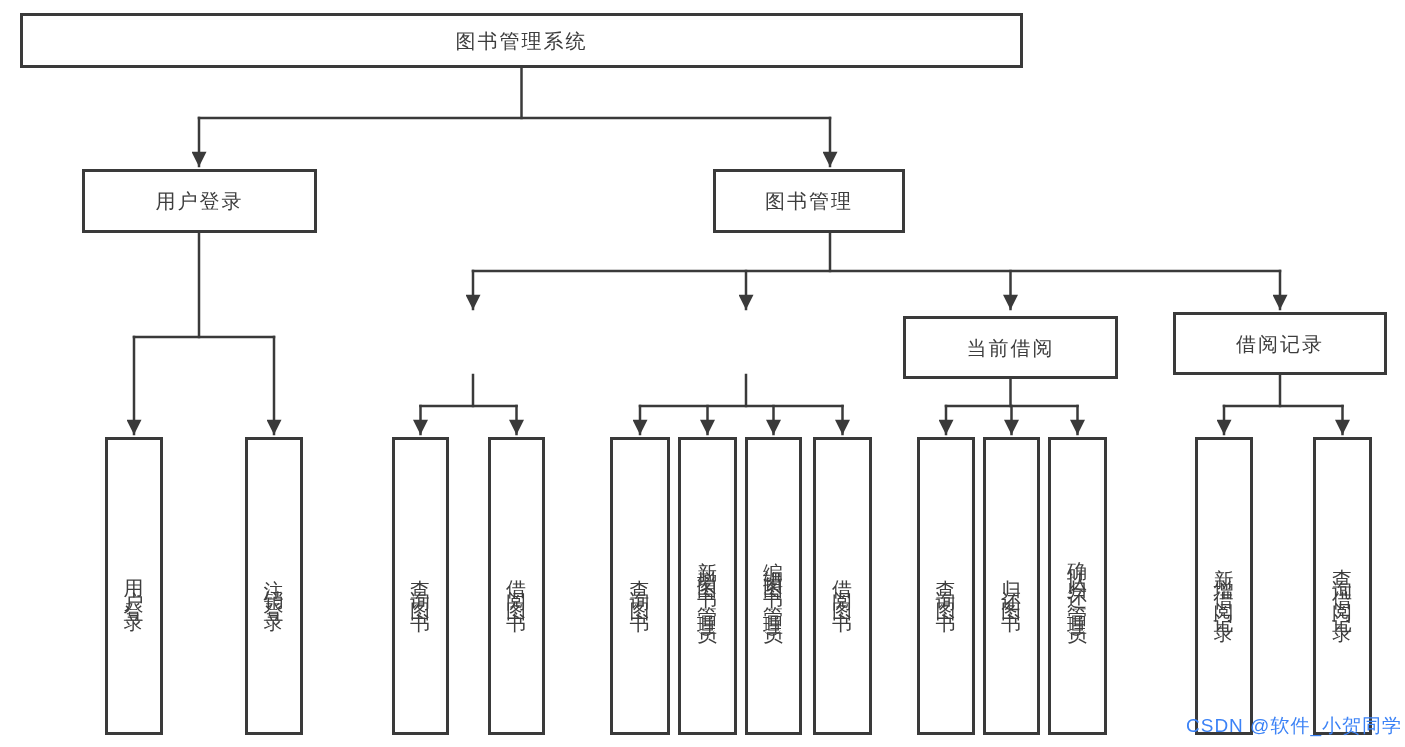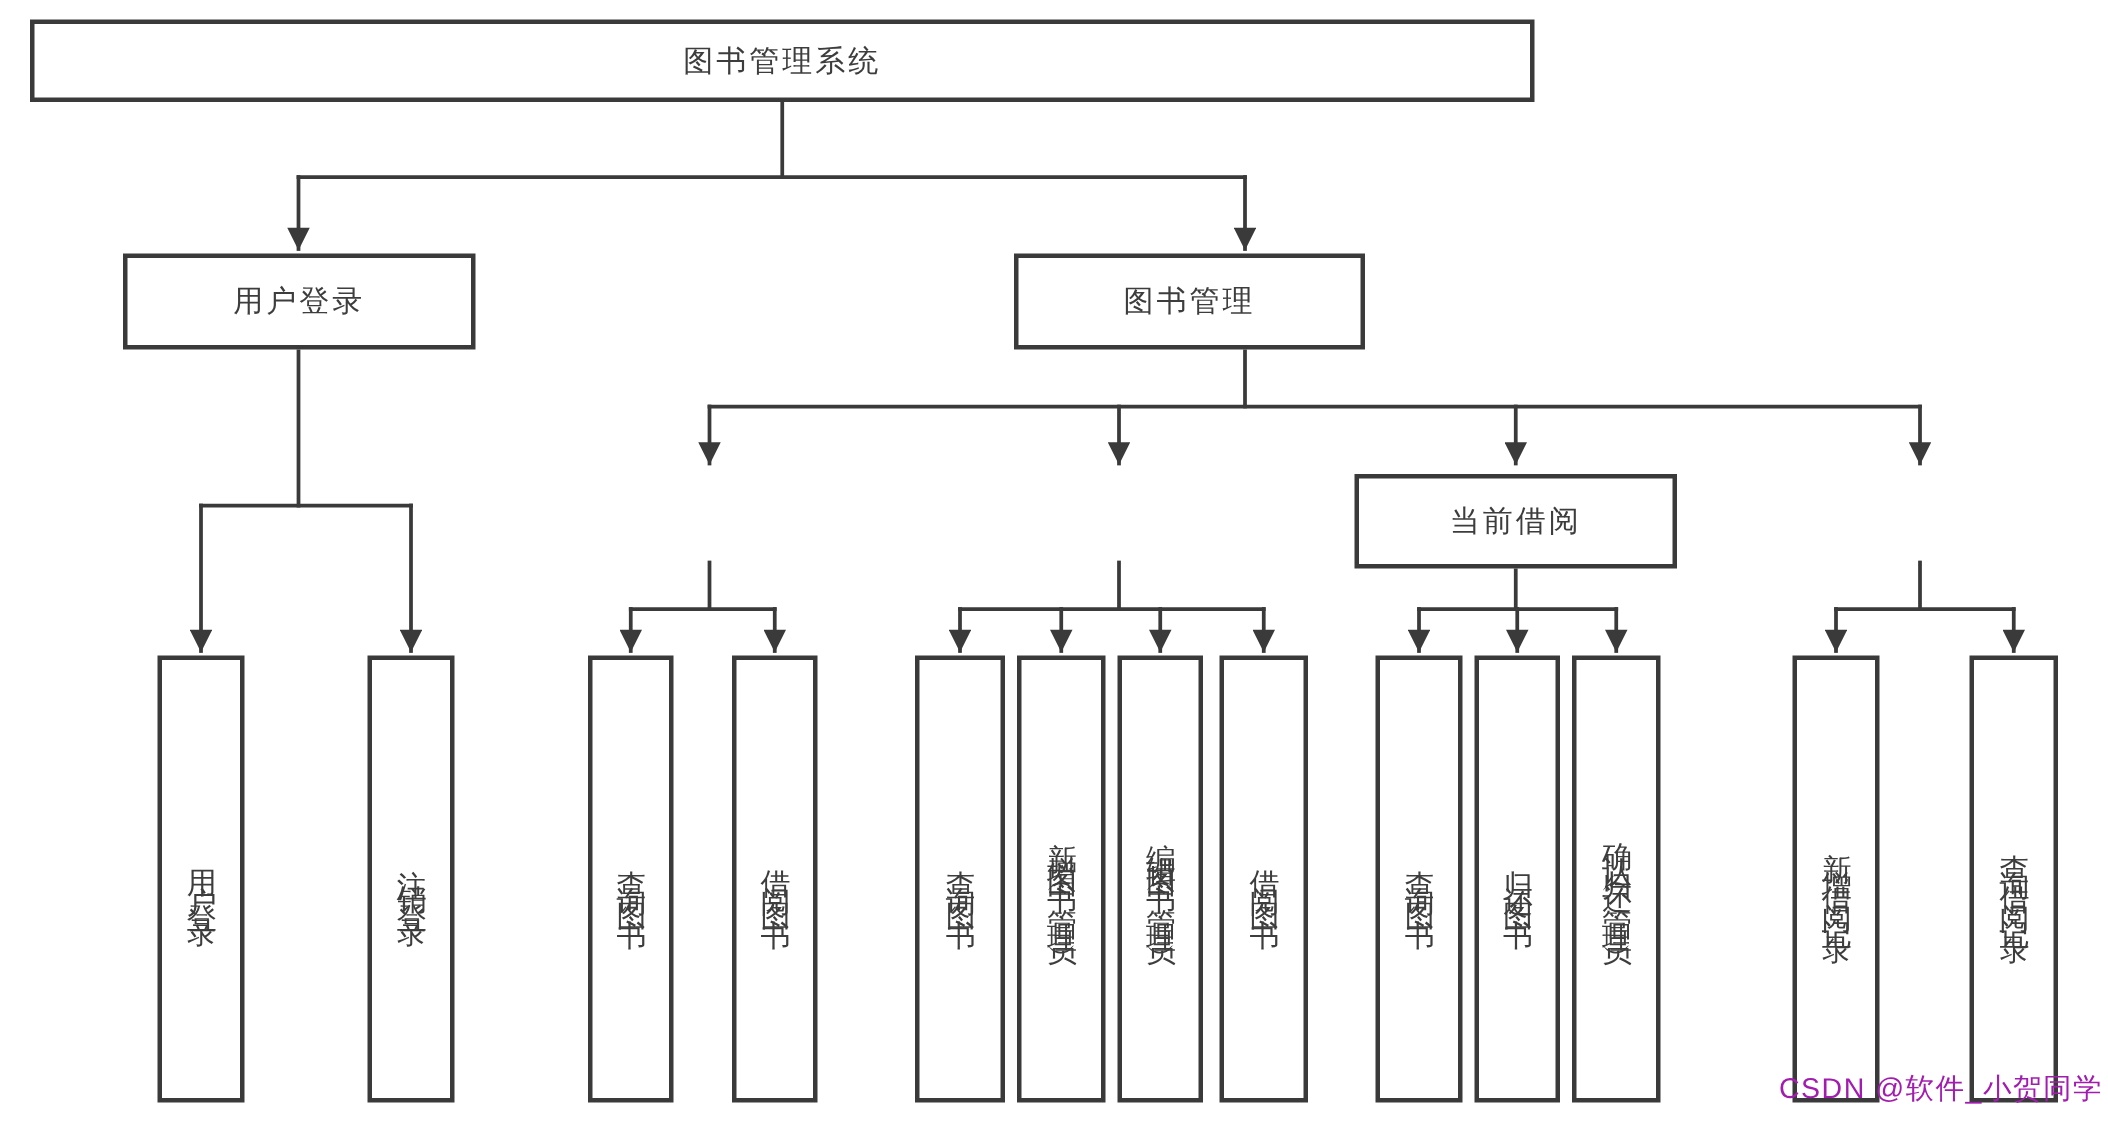--- a/index.html
+++ b/index.html
@@ -34,21 +34,21 @@
     writing-mode: vertical-lr;
     text-orientation: mixed;
     letter-spacing: 11px;
     font-size: 20px;
     padding: 6px 0;
   }
   .node.vert.dense { letter-spacing: 9px; }
   
   #root      { left: 20px;   top: 13px;  width: 1003px; height: 55px; }
   #n-user    { left: 82px;   top: 169px; width: 235px;  height: 64px; }
-  #n-mgmt    { left: 676px;  top: 169px; width: 234px;  height: 64px; }
+  #n-mgmt    { left: 713px;  top: 169px; width: 192px;  height: 64px; }
   #n-new     { left: 364px;  top: 312px; width: 218px;  height: 63px; }
   #n-borrow  { left: 637px;  top: 312px; width: 218px;  height: 63px; }
   #n-current { left: 903px;  top: 316px; width: 215px;  height: 63px; }
   #n-record  { left: 1173px; top: 312px; width: 214px;  height: 63px; }
   .leaf { top: 437px; height: 298px; }
   #l1  { left: 105px;  width: 58px; }
   #l2  { left: 245px;  width: 58px; }
   #l3  { left: 392px;  width: 57px; }
   #l4  { left: 488px;  width: 57px; }
   #l5  { left: 610px;  width: 60px; }
@@ -59,21 +59,21 @@
   #l10 { left: 983px;  width: 57px; }
   #l11 { left: 1048px; width: 59px; }
   #l12 { left: 1195px; width: 58px; }
   #l13 { left: 1313px; width: 59px; }
   .watermark {
     position: absolute;
     left: 1186px;
     top: 713px;
     font-size: 19px;
     letter-spacing: 1px;
-    color: #a21caf;
+    color: #3b82f6;
     white-space: nowrap;
   }
 </style>
 </head>
 <body>
 
 <div class="stage">
 
   <svg class="wires" viewBox="0 0 1405 747" xmlns="http://www.w3.org/2000/svg">
     <defs>
@@ -124,20 +124,21 @@
       <path d="M1342.5 406 V434" marker-end="url(#arrow)"></path>
     </g>
   </svg>
 
   <div class="node" id="root">图书管理系统</div>
 
   <div class="node" id="n-user">用户登录</div>
   <div class="node" id="n-mgmt">图书管理</div>
 
   <div class="node" id="n-current">当前借阅</div>
+  <div class="node" id="n-record">借阅记录</div>
 
   <div class="node vert leaf" id="l1">用户登录</div>
   <div class="node vert leaf" id="l2">注销登录</div>
 
   <div class="node vert leaf" id="l3">查询图书</div>
   <div class="node vert leaf" id="l4">借阅图书</div>
 
   <div class="node vert leaf" id="l5">查询图书</div>
   <div class="node vert leaf dense" id="l6">新增图书（管理员）</div>
   <div class="node vert leaf dense" id="l7">编辑图书（管理员）</div>

